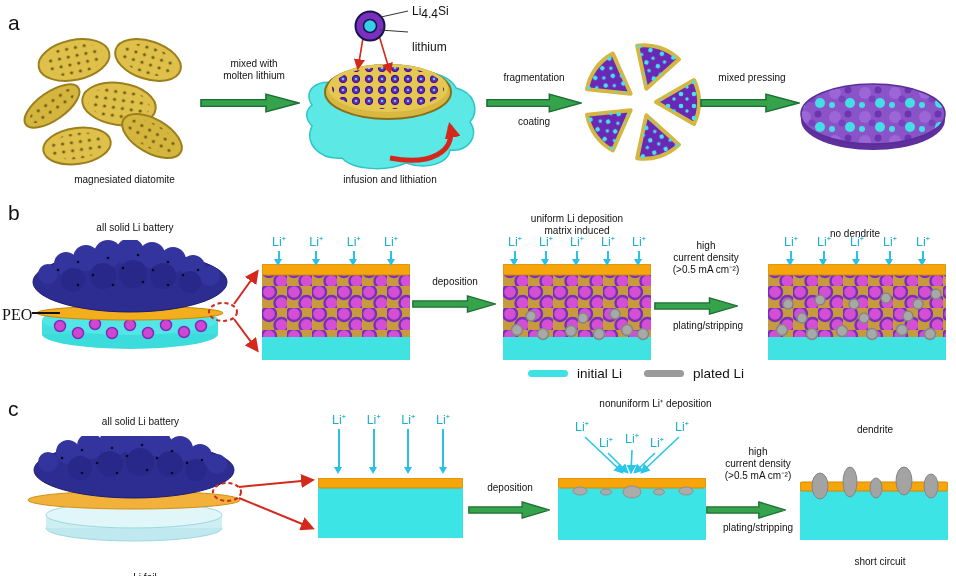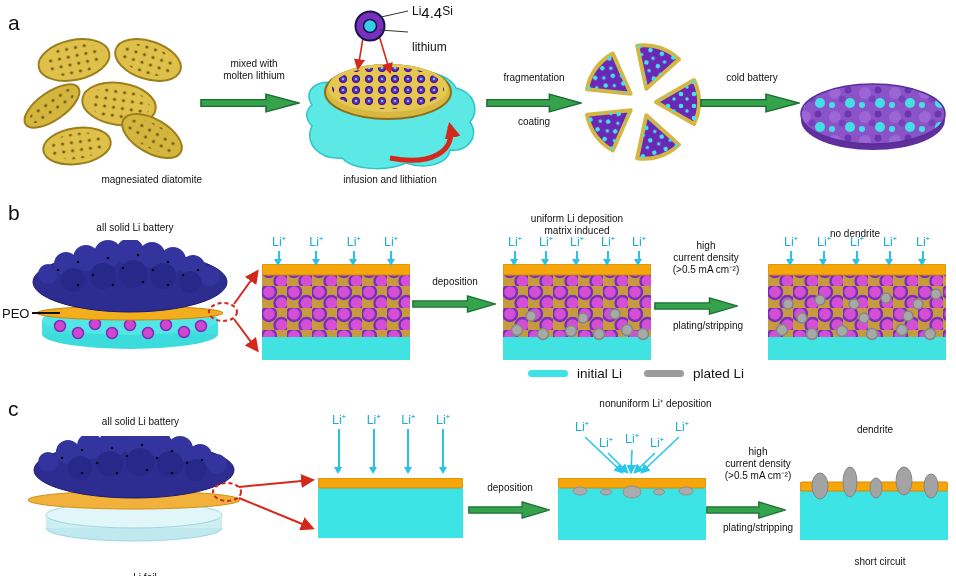--- a/index.html
+++ b/index.html
@@ -1,21 +1,21 @@
 <!DOCTYPE html>
 <html><head>
 <meta charset="utf-8">
 <style>
   html,body{margin:0;padding:0;background:#fff;}
   #canvas{position:relative;width:956px;height:576px;background:#ffffff;overflow:hidden;
           font-family:"Liberation Sans",sans-serif;color:#111;}
   .cap{position:absolute;font-size:10px;text-align:center;line-height:1.18;}
   .panel-letter{position:absolute;font-size:21px;line-height:1;}
   .small-label{position:absolute;font-size:12px;white-space:nowrap;}
-  .small-label sub{font-size:15px;}
+  .small-label sub{font-size:12px;}
   .garrow{position:absolute;}
   .absvg{position:absolute;}
   .line{position:absolute;background:#111;}
   .ion-row{position:absolute;display:flex;justify-content:space-between;}
   .ion{display:flex;flex-direction:column;align-items:center;}
   .ion-label{font-size:12.5px;color:#1aaecf;line-height:1;}
   .ion-arrow{width:2px;height:12px;background:#29c1e6;position:relative;margin-top:2px;}
   .ion-arrow::after{content:"";position:absolute;left:-3.5px;bottom:-7px;
                     border:4.5px solid transparent;border-top:7px solid #29c1e6;}
   .ion-row.tall .ion-arrow{height:42px;}
@@ -92,21 +92,21 @@
     </g>
     <g transform="translate(55,118) rotate(-8)">
       <ellipse rx="34" ry="18" fill="#dec04a" stroke="#9c7f1c" stroke-width="2"></ellipse>
       <ellipse rx="28" ry="13" fill="url(#diatomDots)"></ellipse>
     </g>
     <g transform="translate(130,108) rotate(30)">
       <ellipse rx="33" ry="17" fill="#d4b53e" stroke="#9c7f1c" stroke-width="2"></ellipse>
       <ellipse rx="27" ry="12" fill="url(#diatomDots)"></ellipse>
     </g>
   </svg>
-  <div class="cap" style="left:17px;top:174px;width:185px;text-align:right;">magnesiated diatomite</div>
+  <div class="cap" style="left:32px;top:174px;width:185px;">magnesiated diatomite</div>
 
   <div class="cap" style="left:198px;top:58px;width:112px;">
     <span style="display:block">mixed with</span>
     <span style="display:block">molten lithium</span>
   </div>
   <svg class="garrow" style="left:200px;top:92px;" width="100" height="22">
       <use href="#greenArrow" width="100" height="22"></use>
     </svg>
 
   <svg class="absvg" style="left:298px;top:30px;" width="185" height="142">
@@ -152,21 +152,21 @@
     <g transform="translate(64,72) rotate(72) translate(9,0)">
       <path d="M5,0 L43,-22 A50,50 0 0 1 43,22 Z" fill="#6a28b4" stroke="#d6b63e" stroke-width="4" stroke-linejoin="round"></path>
       <path d="M5,0 L43,-22 A50,50 0 0 1 43,22 Z" fill="url(#cyanDots)"></path>
     </g>
     <g transform="translate(64,72) rotate(144) translate(9,0)">
       <path d="M5,0 L43,-22 A50,50 0 0 1 43,22 Z" fill="#6a28b4" stroke="#d6b63e" stroke-width="4" stroke-linejoin="round"></path>
       <path d="M5,0 L43,-22 A50,50 0 0 1 43,22 Z" fill="url(#cyanDots)"></path>
     </g>
   </svg>
 
-  <div class="cap" style="left:698px;top:72px;width:108px;">cold battery</div>
+  <div class="cap" style="left:698px;top:72px;width:108px;">mixed pressing</div>
   <svg class="garrow" style="left:700px;top:92px;" width="100" height="22">
       <use href="#greenArrow" width="100" height="22"></use>
     </svg>
 
   <svg class="absvg" style="left:798px;top:62px;" width="150" height="100">
     <ellipse cx="75" cy="58" rx="72" ry="30" fill="#5f2f9e"></ellipse>
     <ellipse cx="75" cy="52" rx="72" ry="30" fill="url(#mottle)" stroke="#5a2d96" stroke-width="1.5"></ellipse>
   </svg>
 
   <div class="panel-letter" style="left:8px;top:202px;">b</div>
@@ -217,21 +217,21 @@
       <circle cx="135" cy="30" r="1.3"></circle>
         <circle cx="150" cy="22" r="1.3"></circle>
         <circle cx="165" cy="35" r="1.3"></circle>
       <circle cx="180" cy="30" r="1.3"></circle>
         <circle cx="95" cy="45" r="1.3"></circle>
         <circle cx="125" cy="42" r="1.3"></circle>
       <circle cx="60" cy="45" r="1.3"></circle>
         <circle cx="150" cy="45" r="1.3"></circle>
     </g>
   </svg>
-  <div class="small-label" style="left:2px;top:306px;font-size:13px;">PEO</div>
+  <div class="small-label" style="left:2px;top:306px;font-size:16px;font-family:Liberation Serif, serif;">PEO</div>
   <div class="line" style="left:32px;top:312px;width:28px;height:1.5px;"></div>
 
   <svg class="absvg" style="left:207px;top:260px;" width="54" height="98">
     <ellipse cx="16" cy="52" rx="14" ry="9" fill="none" stroke="#d4281c" stroke-width="2" stroke-dasharray="4 3"></ellipse>
     <line x1="27" y1="44" x2="50" y2="12" stroke="#d4281c" stroke-width="2" marker-end="url(#redHead)"></line>
     <line x1="27" y1="59" x2="50" y2="90" stroke="#d4281c" stroke-width="2" marker-end="url(#redHead)"></line>
   </svg>
 
   <svg class="absvg" style="left:262px;top:264px;" width="148" height="96">
     <rect x="0" y="70" width="148" height="26" fill="#40e2e2"></rect>

